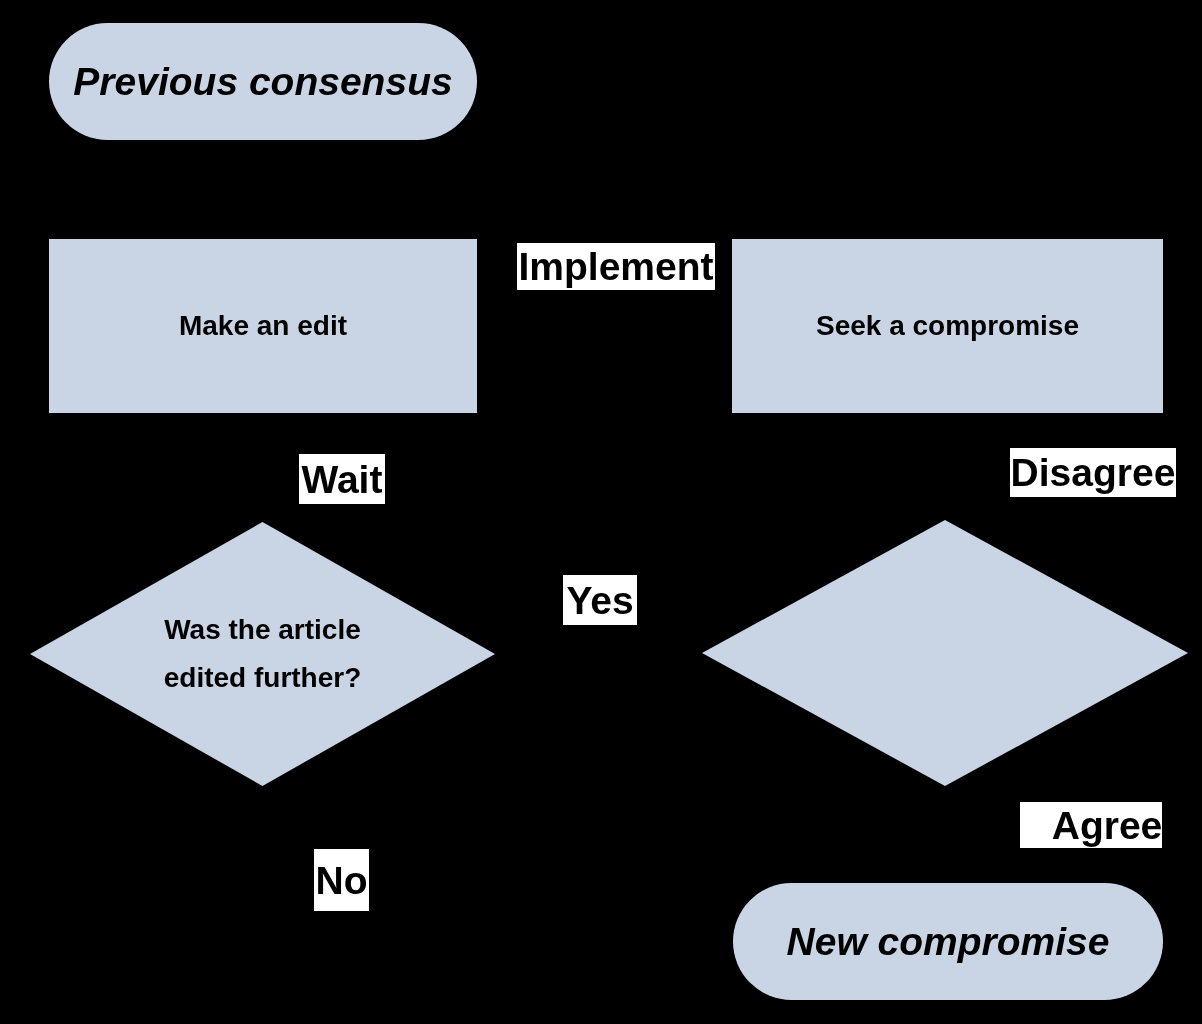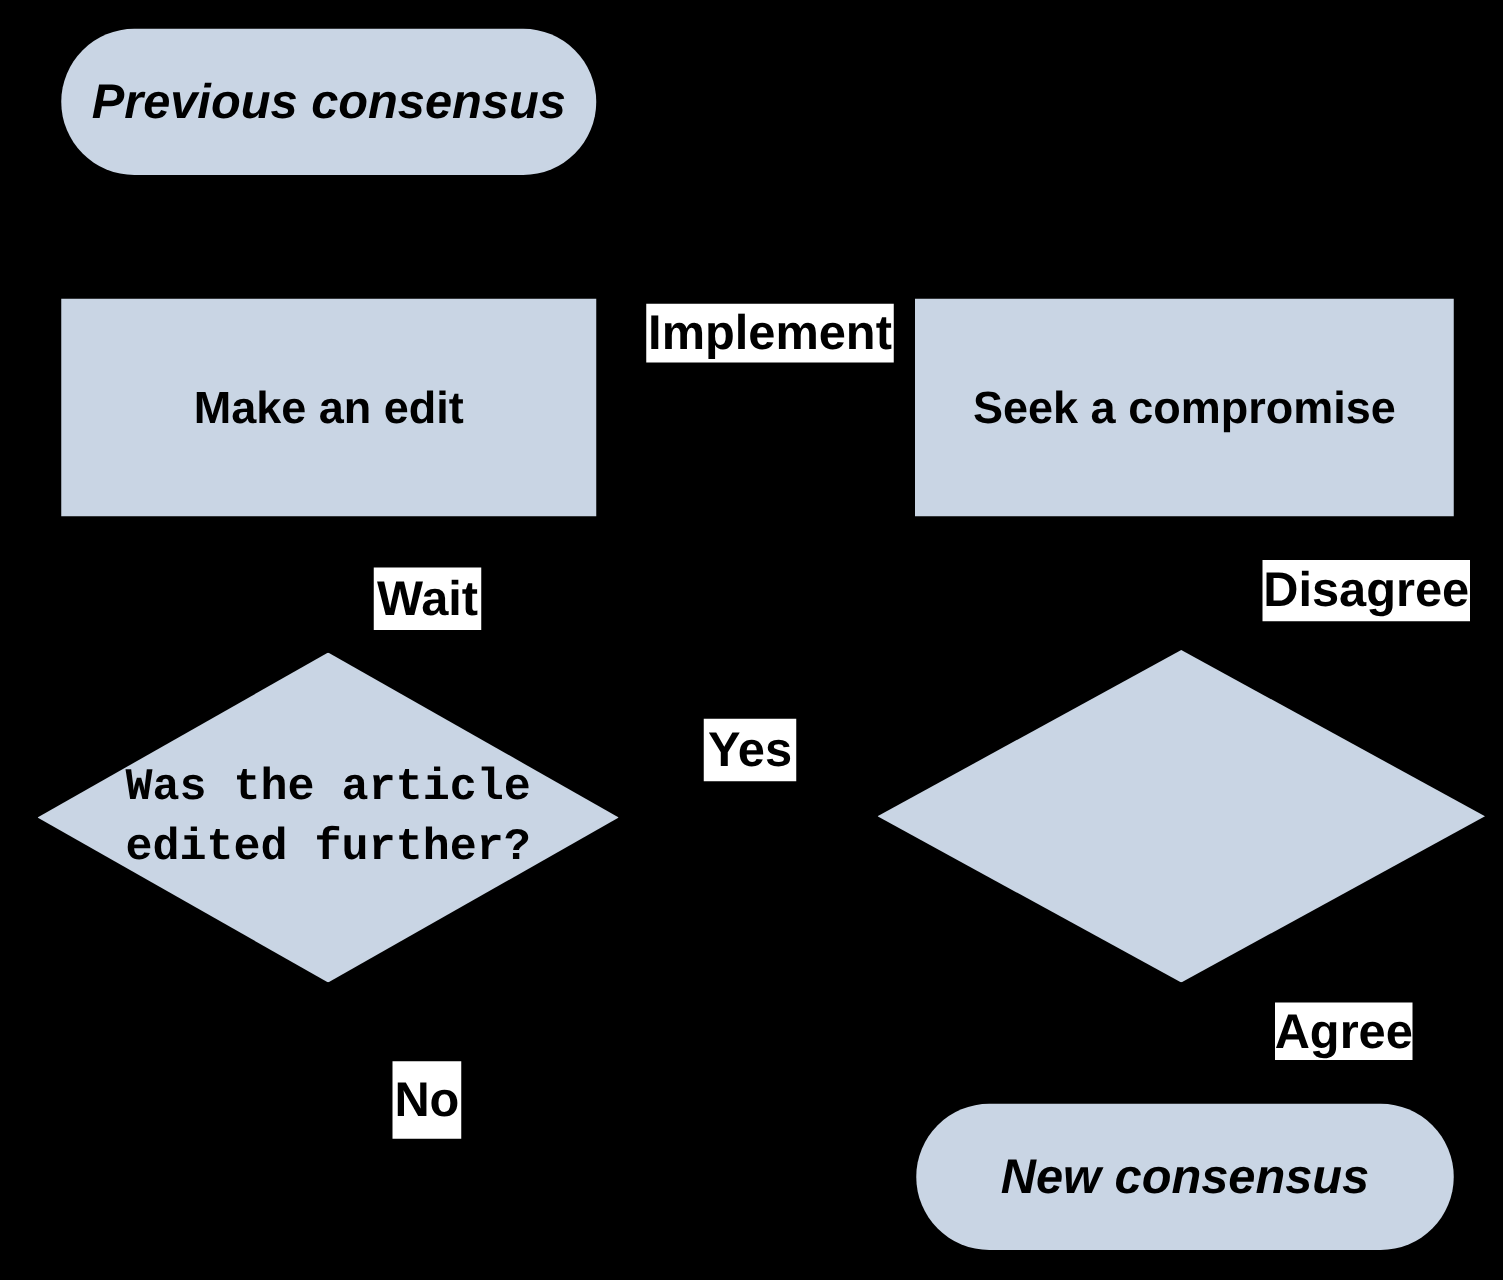--- a/index.html
+++ b/index.html
@@ -17,32 +17,31 @@
     font-weight: bold;
     color: var(--shape_text, #000000);
   }
   .node {
     position: absolute;
     background: var(--shape_fill, #c9d5e4);
     display: flex;
     align-items: center;
     justify-content: center;
     text-align: center;
-    font-size: 36px;
+    font-size: 28px;
     line-height: 48px;
   }
   .pill {
     border-radius: 60px;
     font-size: 39px;
     font-style: italic;
   }
   .rect { border-radius: 0; }
   .diamond {
     background: none;
-    font-family: Liberation Mono, monospace;
   }
   .diamond .shape {
     position: absolute;
     left: 0; top: 0; right: 0; bottom: 0;
     background: var(--shape_fill, #c9d5e4);
     clip-path: polygon(50% 0%, 100% 50%, 50% 100%, 0% 50%);
   }
   .diamond .lines {
     position: relative;
     z-index: 1;
@@ -97,25 +96,25 @@
   </div>
 
   <div class="edge-label" style="left:563px; top:575px; width:74px; height:50px;">
     <span>Yes</span>
   </div>
 
   <div class="node diamond" style="left:702px; top:520px; width:486px; height:266px;">
     <div class="shape"></div>
   </div>
 
-  <div class="edge-label" style="left:1020px; top:802px; width:110px; height:46px;">
+  <div class="edge-label" style="left:1020px; top:802px; width:110px; height:46px;padding-left:32px;">
     <span>Agree</span>
   </div>
 
   <div class="edge-label" style="left:314px; top:849px; width:55px; height:62px;">
     <span>No</span>
   </div>
 
   <div class="node pill" style="left:733px; top:883px; width:430px; height:117px;">
-    <span>New consensus</span>
+    <span>New compromise</span>
   </div>
 
 </div>
 
 </body></html>

